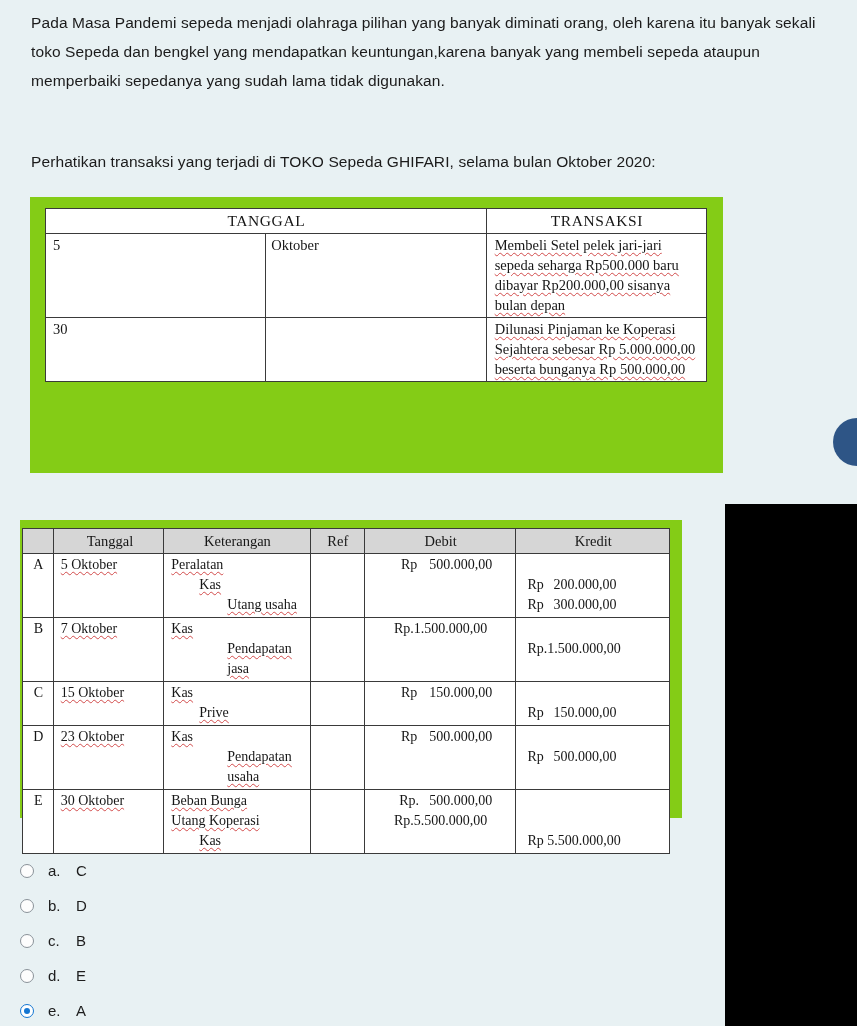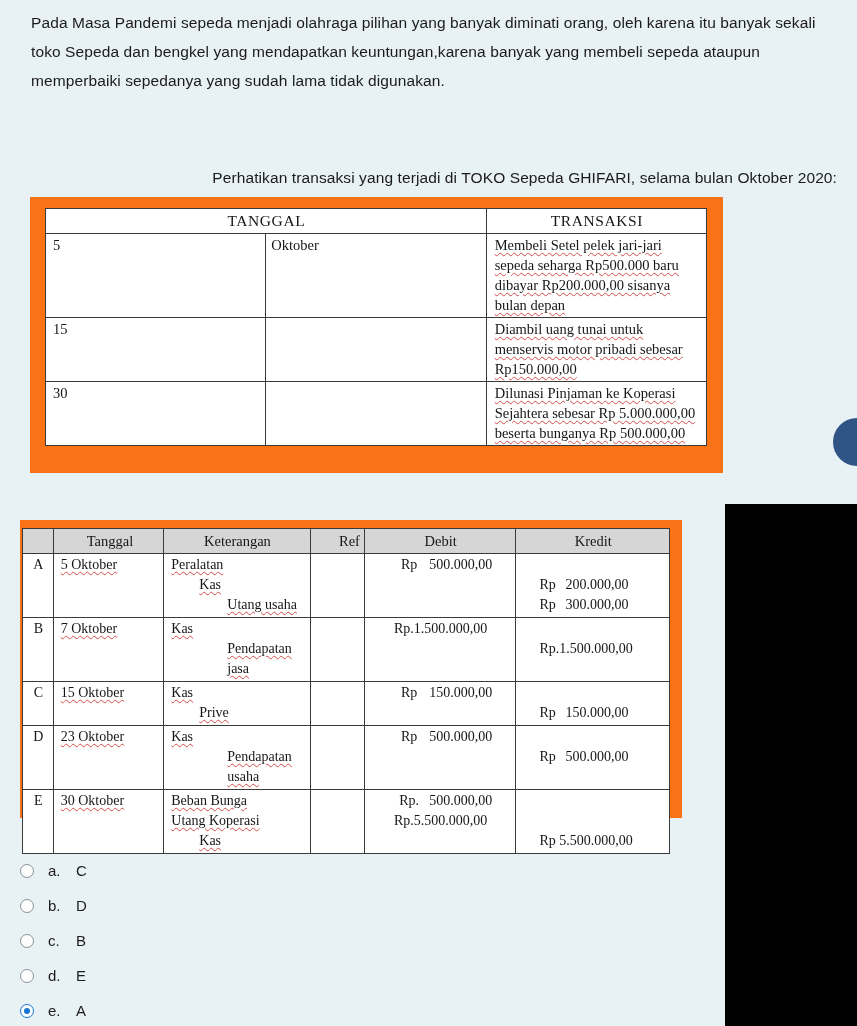--- a/index.html
+++ b/index.html
@@ -16,27 +16,27 @@
 
   
   .para{
     position:absolute;
     font-size:15.5px;
     line-height:29px;
     color:#1b1b1b;
     letter-spacing:.1px;
   }
   #p-intro{left:31px; top:8px; width:806px;}
-  #p-lead {left:31px; top:163px; width:806px;text-align:right;}
+  #p-lead {left:31px; top:147px; width:806px;}
   #p-ask  {left:31px; top:482px; width:700px;}
 
   
   .scan{
     position:absolute;
-    background:#f97316;
+    background:#84cc16;
     box-shadow:0 0 0 0 rgba(0,0,0,0);
   }
   #scan-trans{left:30px; top:197px; width:693px; height:276px;}
   #scan-journal{left:20px; top:520px; width:662px; height:298px;}
 
   table.doc{
     border-collapse:collapse;
     font-family:"Liberation Serif", serif;
     color:#161616;
     table-layout:fixed;
@@ -56,31 +56,31 @@
   #tbl-trans .c-txn{width:auto;}
   #tbl-trans .hd{text-align:center;font-size:15.5px;letter-spacing:.6px;padding-top:2px;padding-bottom:2px;}
   #tbl-trans .cell-txn{padding-left:8px;margin-top:32px;}
 
   
   #tbl-journal{position:absolute;left:2px;top:8px;width:648px;font-size:14px;line-height:20px;}
   #tbl-journal th{background:#d6d6d6;text-align:center;font-size:14.5px;padding-top:2px;padding-bottom:2px;}
   #tbl-journal .c-let{width:20px;text-align:center;}
   #tbl-journal .c-tgl{width:96px;padding-left:7px;}
   #tbl-journal .c-ket{width:133px;}
-  #tbl-journal .c-ref{width:43px;text-align:right;}
+  #tbl-journal .c-ref{width:43px;}
   #tbl-journal .c-deb{width:138px;text-align:center;}
   #tbl-journal .c-kre{width:140px;}
   #tbl-journal td{height:20px;}
 
   .acc-main{display:block;padding-left:2px;}
   .acc-sub{display:block;padding-left:58px;}
   .acc-sub2{display:block;padding-left:30px;}
 
   .amt{display:block;white-space:pre;}
-  .amt-r{display:block;white-space:pre;text-align:left;padding-left:6px;margin-left:12px;}
+  .amt-r{display:block;white-space:pre;text-align:left;padding-left:6px;}
   .amt-lbl{display:inline-block;width:40px;}
   .amt-lbl-w{display:inline-block;width:26px;}
 
   
   .sp{
     text-decoration:underline;
     text-decoration-style:wavy;
     text-decoration-color:#d24b4b;
     text-decoration-thickness:1px;
     text-underline-offset:2px;
@@ -119,25 +119,20 @@
     <table class="doc" id="tbl-trans">
       <tbody id="trans-body">
           <tr>
             <td class="hd" colspan="2">TANGGAL</td>
             <td class="hd c-txn">TRANSAKSI</td>
           </tr>
           <tr>
             <td class="c-day">5</td>
             <td class="c-mon">Oktober</td>
             <td class="cell-txn"><span class="sp">Membeli Setel pelek jari-jari sepeda  seharga Rp500.000 baru</span><br><span class="sp">dibayar Rp200.000,00 sisanya bulan depan</span></td>
-          </tr>
-          <tr>
-            <td class="c-day">15</td>
-            <td class="c-mon"></td>
-            <td class="cell-txn"><span class="sp">Diambil uang tunai untuk menservis motor pribadi sebesar</span><br><span class="sp">Rp150.000,00</span></td>
           </tr>
           <tr>
             <td class="c-day">30</td>
             <td class="c-mon"></td>
             <td class="cell-txn"><span class="sp">Dilunasi Pinjaman ke Koperasi Sejahtera  sebesar Rp 5.000.000,00</span><br><span class="sp">beserta bunganya Rp 500.000,00</span></td>
           </tr>
         </tbody>
     </table>
   </div>
 

